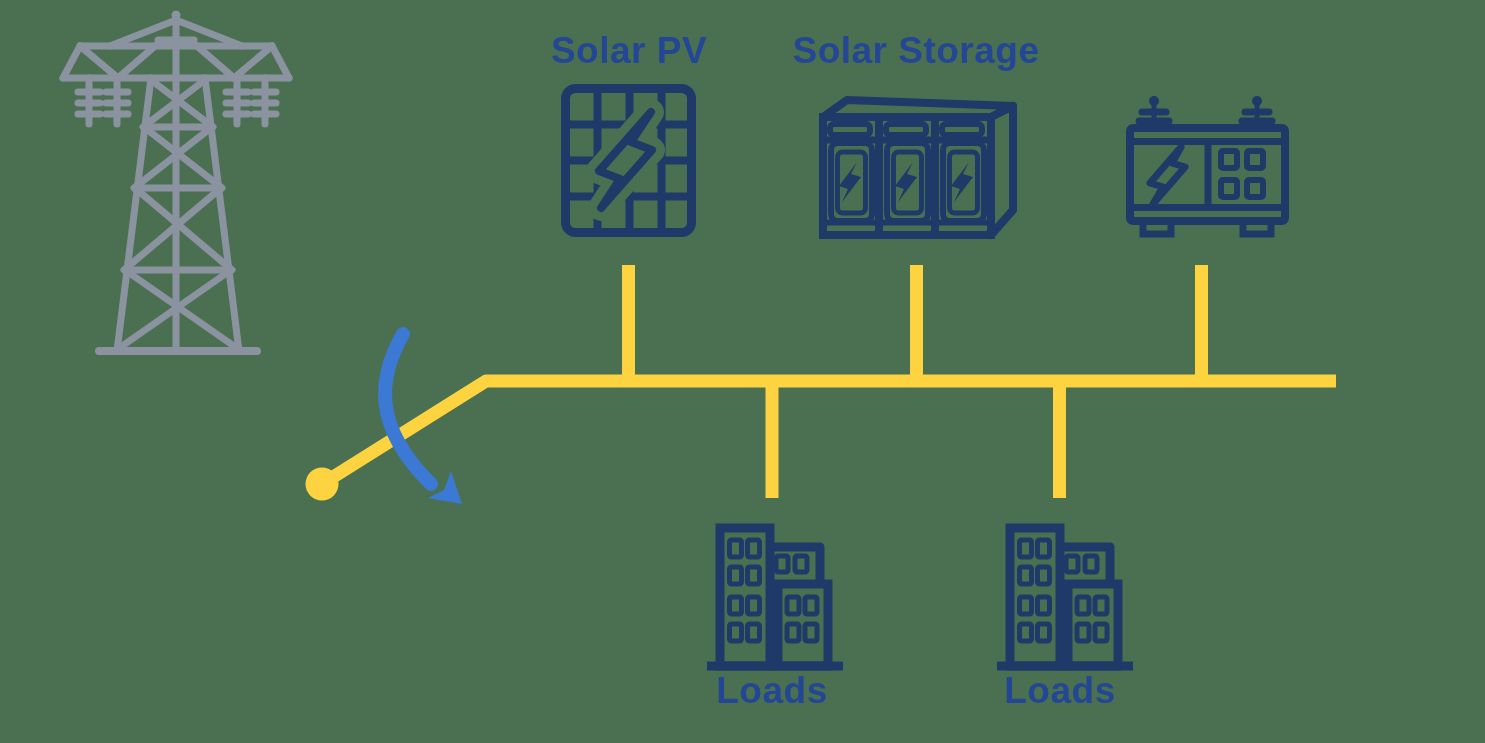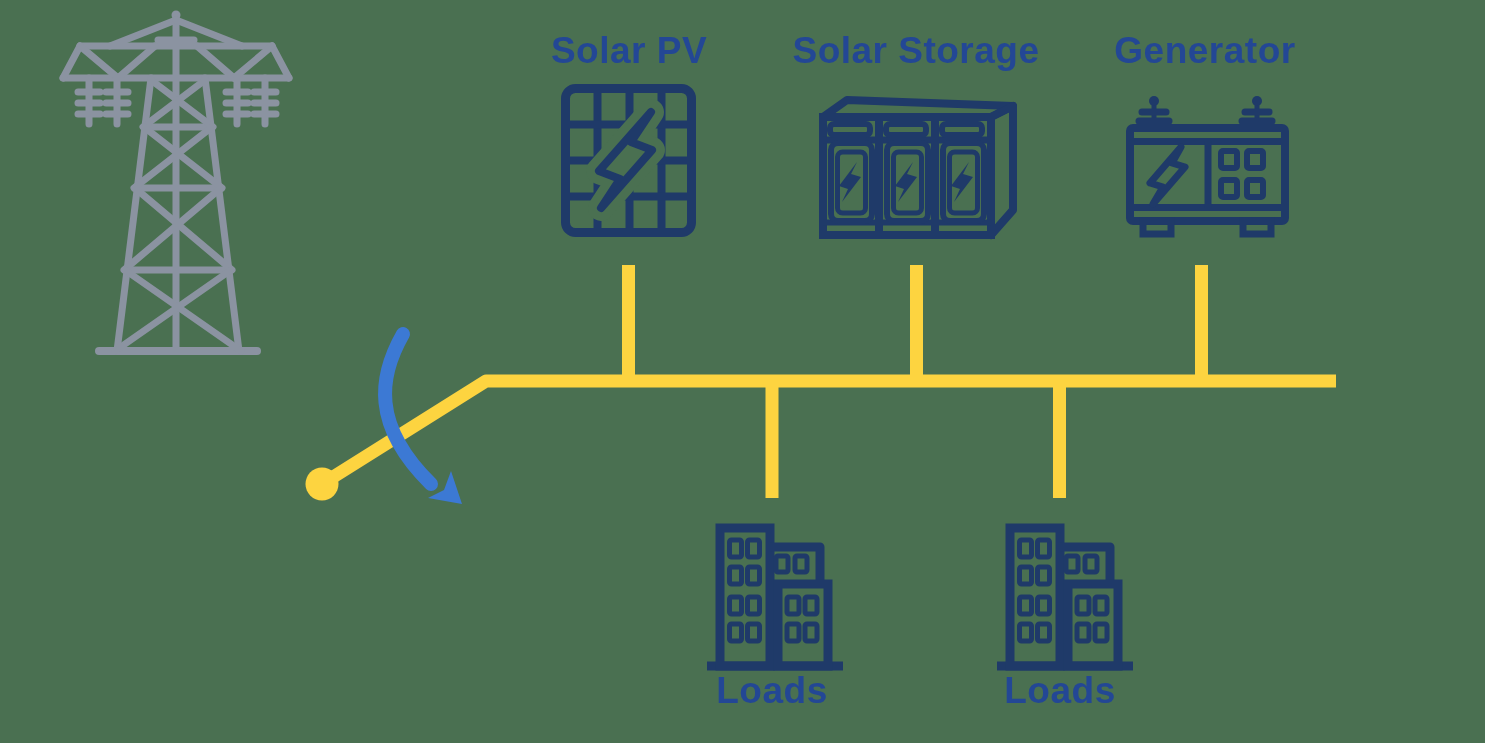--- a/index.html
+++ b/index.html
@@ -191,16 +191,15 @@
         <rect x="805" y="597" width="12" height="17" rx="2"></rect>
         <rect x="787" y="624" width="12" height="17" rx="2"></rect>
         <rect x="805" y="624" width="12" height="17" rx="2"></rect>
       </g>
     </g>
     <use href="#bldg" x="290"></use>
   </svg>
 
   <div class="lbl" id="solar-label">Solar PV</div>
   <div class="lbl" id="storage-label">Solar Storage</div>
-  <div class="lbl" id="generator-label">Generator</div>
   <div class="lbl" id="loads1-label">Loads</div>
   <div class="lbl" id="loads2-label">Loads</div>
 </div>
 
 </body></html>

